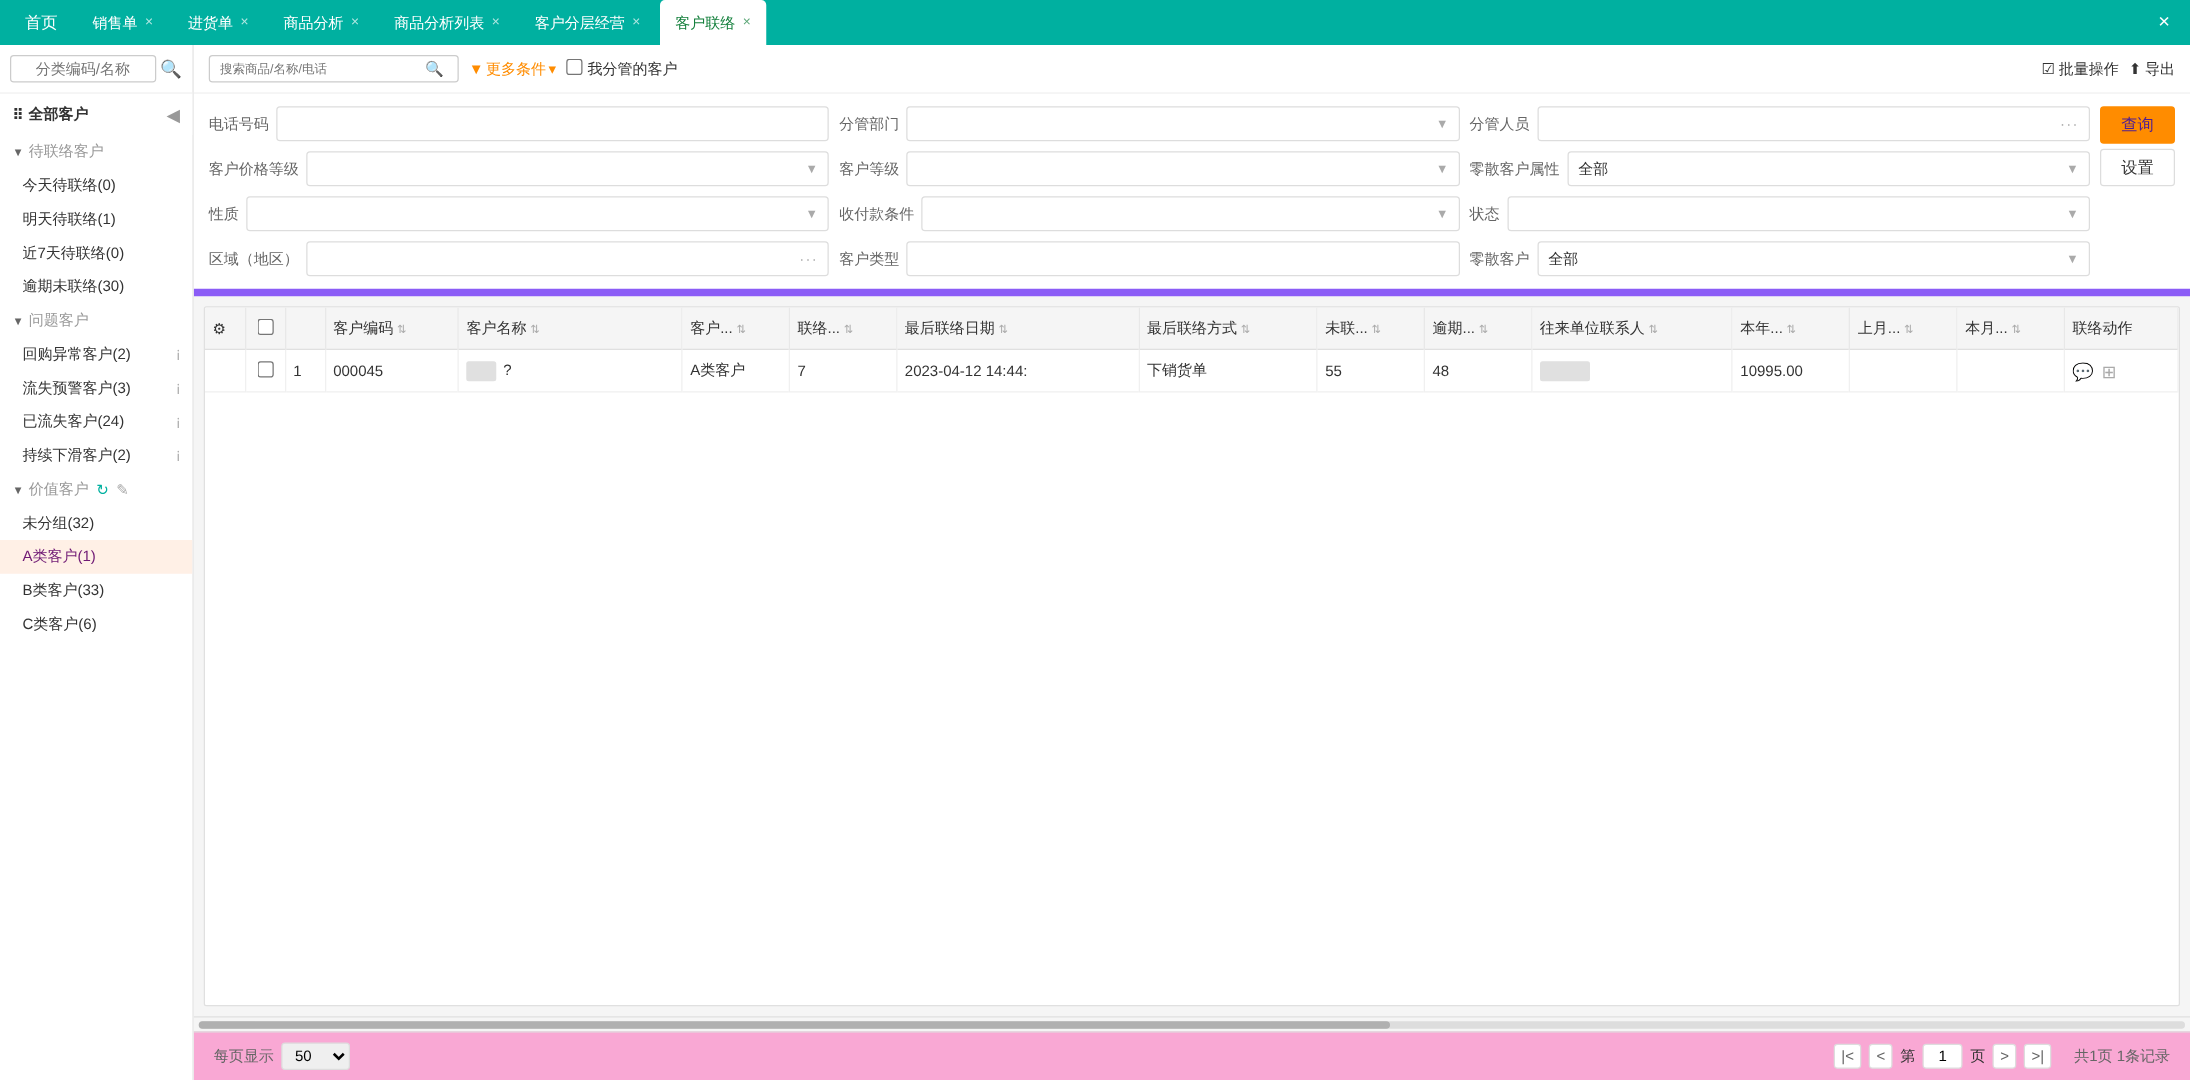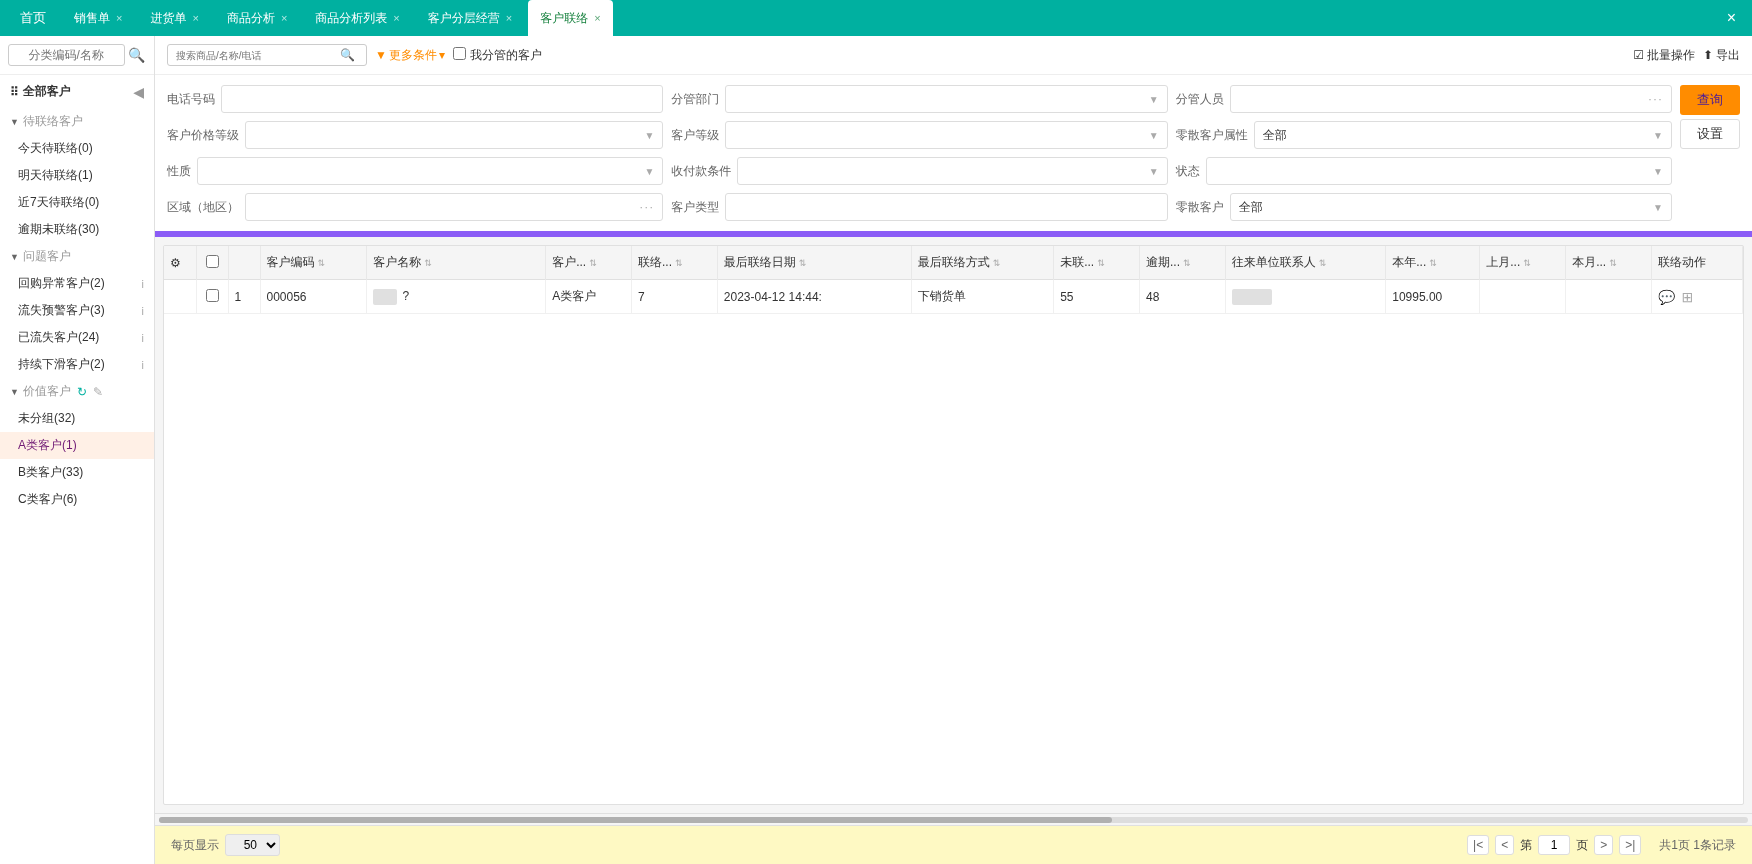--- a/index.html
+++ b/index.html
@@ -310,40 +310,39 @@
       border-right: 1px solid #f0f0f0;
       white-space: nowrap;
     }
     .checkbox-col { width: 32px; text-align: center; }
     .gear-col { width: 32px; text-align: center; }
     .action-icons { display: flex; gap: 6px; }
     .action-icon { color: #aaa; cursor: pointer; font-size: 14px; }
 
     
     .pagination-bar {
-      background: #fef9c3;
+      background: #f9a8d4;
       border-top: 1px solid #e0e0e0;
       padding: 8px 16px;
       display: flex;
       align-items: center;
       justify-content: space-between;
     }
     .page-size-select {
       display: flex;
       align-items: center;
       gap: 6px;
       color: #666;
     }
     .page-size-select select {
       border: 1px solid #ddd;
       border-radius: 3px;
       padding: 2px 6px;
       font-size: 12px;
       outline: none;
-      text-align: right;
     }
     .page-nav {
       display: flex;
       align-items: center;
       gap: 6px;
       color: #333;
     }
     .page-nav .page-btn {
       cursor: pointer;
       color: #666;
@@ -721,21 +720,21 @@
             </th>
           </tr>
         </thead>
         <tbody>
           <tr class="table-row">
             <td class="gear-col"></td>
             <td class="checkbox-col">
               <input type="checkbox" style="">
             </td>
             <td>1</td>
-            <td>000056</td>
+            <td>000045</td>
             <td>
               <span style="display:inline-block;background:#e0e0e0;width:24px;height:16px;border-radius:2px;margin-right:2px;vertical-align:middle;"></span>
               <span>?</span>
             </td>
             <td>A类客户</td>
             <td>7</td>
             <td>2023-04-12 14:44:</td>
             <td>
               <span class="link-cell">下销货单</span>
             </td>

